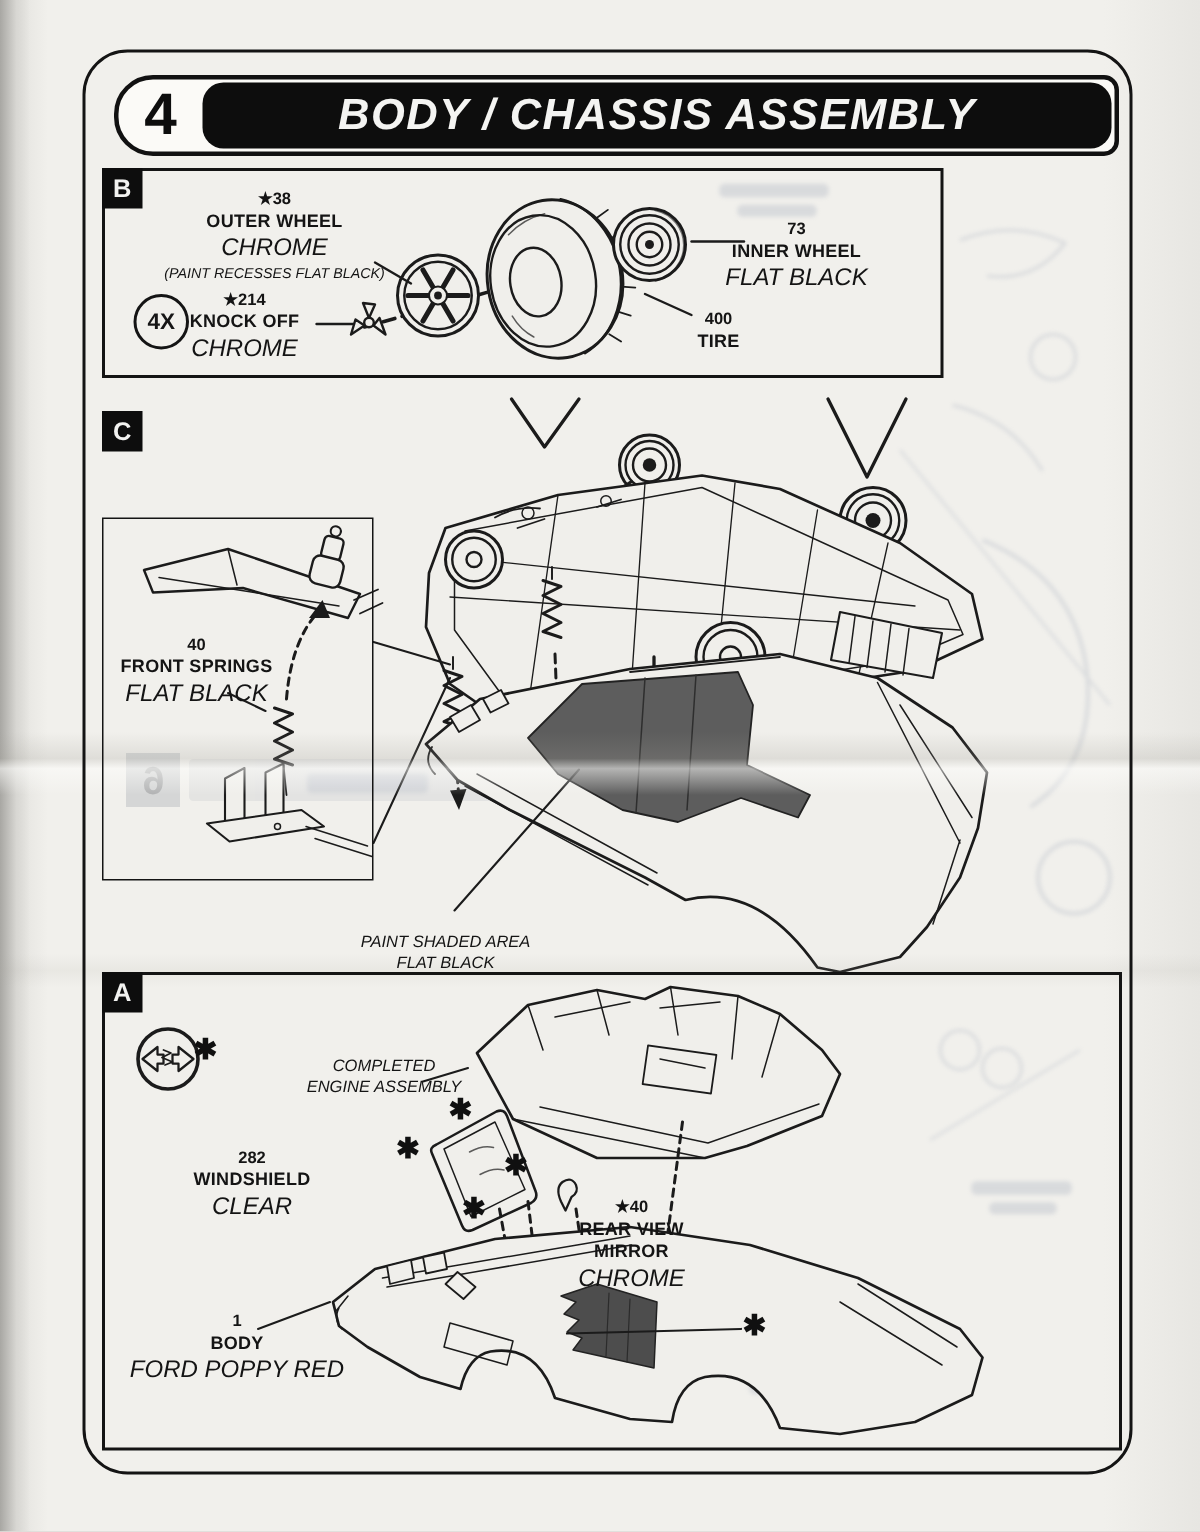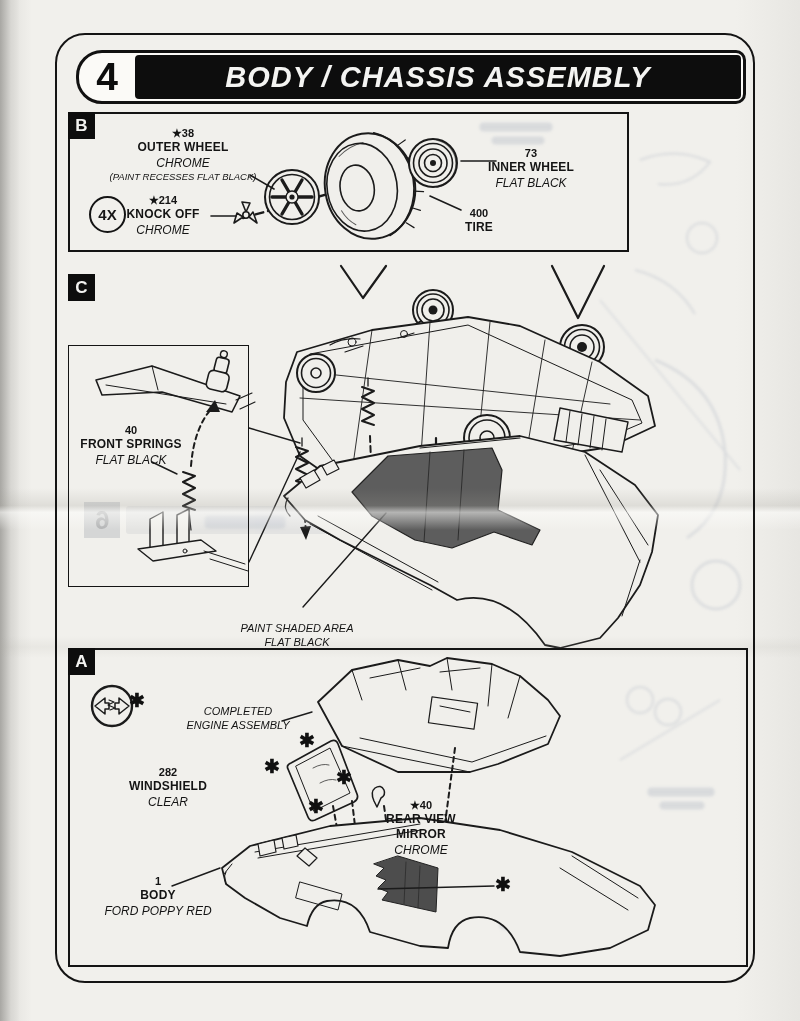--- a/index.html
+++ b/index.html
@@ -14,35 +14,35 @@
     background:linear-gradient(180deg,rgba(255,255,255,0),rgba(170,168,160,.12) 50%,rgba(255,255,255,0));}
   .page-border{position:absolute;left:55px;top:33px;width:696px;height:946px;
     border:2.5px solid #141414;border-radius:30px;}
   .art{position:absolute;left:0;top:0;}
 
   .titlebar{position:absolute;left:76px;top:50px;width:664px;height:48px;
     border:3px solid #111;border-radius:26px 10px 10px 26px;background:#fbfaf7;
     display:flex;align-items:stretch;}
   .stepnum{width:56px;display:flex;align-items:center;justify-content:center;
     font-weight:bold;font-size:39px;color:#0d0d0d;}
-  .titleblack{flex:1;margin:2px 2px 2px 0;background:#0d0d0d;border-radius:4px;
+  .titleblack{flex:1;margin:2px 2px 2px 0;background:#0d0d0d;border-radius:14px;
     display:flex;align-items:center;justify-content:center;}
   .titletext{color:#f4f4f2;font-weight:bold;font-style:italic;font-size:29px;letter-spacing:1px;white-space:nowrap;}
 
   .secbox{position:absolute;border:2px solid #141414;}
   .box-b{left:68px;top:112px;width:557px;height:136px;}
   .box-a{left:68px;top:648px;width:676px;height:315px;}
   .box-inset{left:68px;top:345px;width:179px;height:240px;border-width:1.8px;}
   .seclabel{position:absolute;width:27px;height:27px;background:#0d0d0d;color:#f2f2f0;
     display:flex;align-items:center;justify-content:center;font-weight:bold;font-size:17px;}
 
   .pl{position:absolute;transform:translateX(-50%);text-align:center;white-space:nowrap;color:#141414;}
   .pl .num{font-weight:bold;font-size:11px;line-height:1.3;}
   .pl .nm{font-weight:bold;font-size:12px;line-height:1.25;letter-spacing:.2px;}
-  .pl .fin,.pl .note{font-style:italic;font-size:12px;line-height:1.35;}
+  .pl .fin,.pl .note{font-style:italic;font-size:16px;line-height:1.35;}
   .pl .note{font-size:9.5px;}
   .pl.it .num,.pl.it .nm{font-style:italic;font-weight:normal;font-size:11px;}
 
   .qty{position:absolute;left:89px;top:196px;width:33px;height:33px;border:2.2px solid #141414;
     border-radius:50%;display:flex;align-items:center;justify-content:center;
     font-weight:bold;font-size:15px;background:rgba(241,240,236,.6);}
 
   .ast{position:absolute;transform:translate(-50%,-50%);font-weight:bold;font-size:19px;color:#101010;}
 
   .ghost6{position:absolute;left:84px;top:500px;width:318px;height:40px;opacity:.34;display:flex;align-items:center;}
@@ -308,21 +308,21 @@
   <div class="pl" style="left:131px;top:423px;">
     <div class="num">40</div>
     <div class="nm">FRONT SPRINGS</div>
     <div class="fin">FLAT BLACK</div>
   </div>
   <div class="pl it" style="left:297px;top:621px;">
     <div class="num">PAINT SHADED AREA</div>
     <div class="num">FLAT BLACK</div>
   </div>
 
-  <div class="pl it" style="left:238px;top:704px;">
+  <div class="pl it" style="left:256px;top:704px;">
     <div class="num">COMPLETED</div>
     <div class="num">ENGINE ASSEMBLY</div>
   </div>
   <div class="pl" style="left:168px;top:765px;">
     <div class="num">282</div>
     <div class="nm">WINDSHIELD</div>
     <div class="fin">CLEAR</div>
   </div>
   <div class="pl" style="left:421px;top:798px;">
     <div class="num">★40</div>

